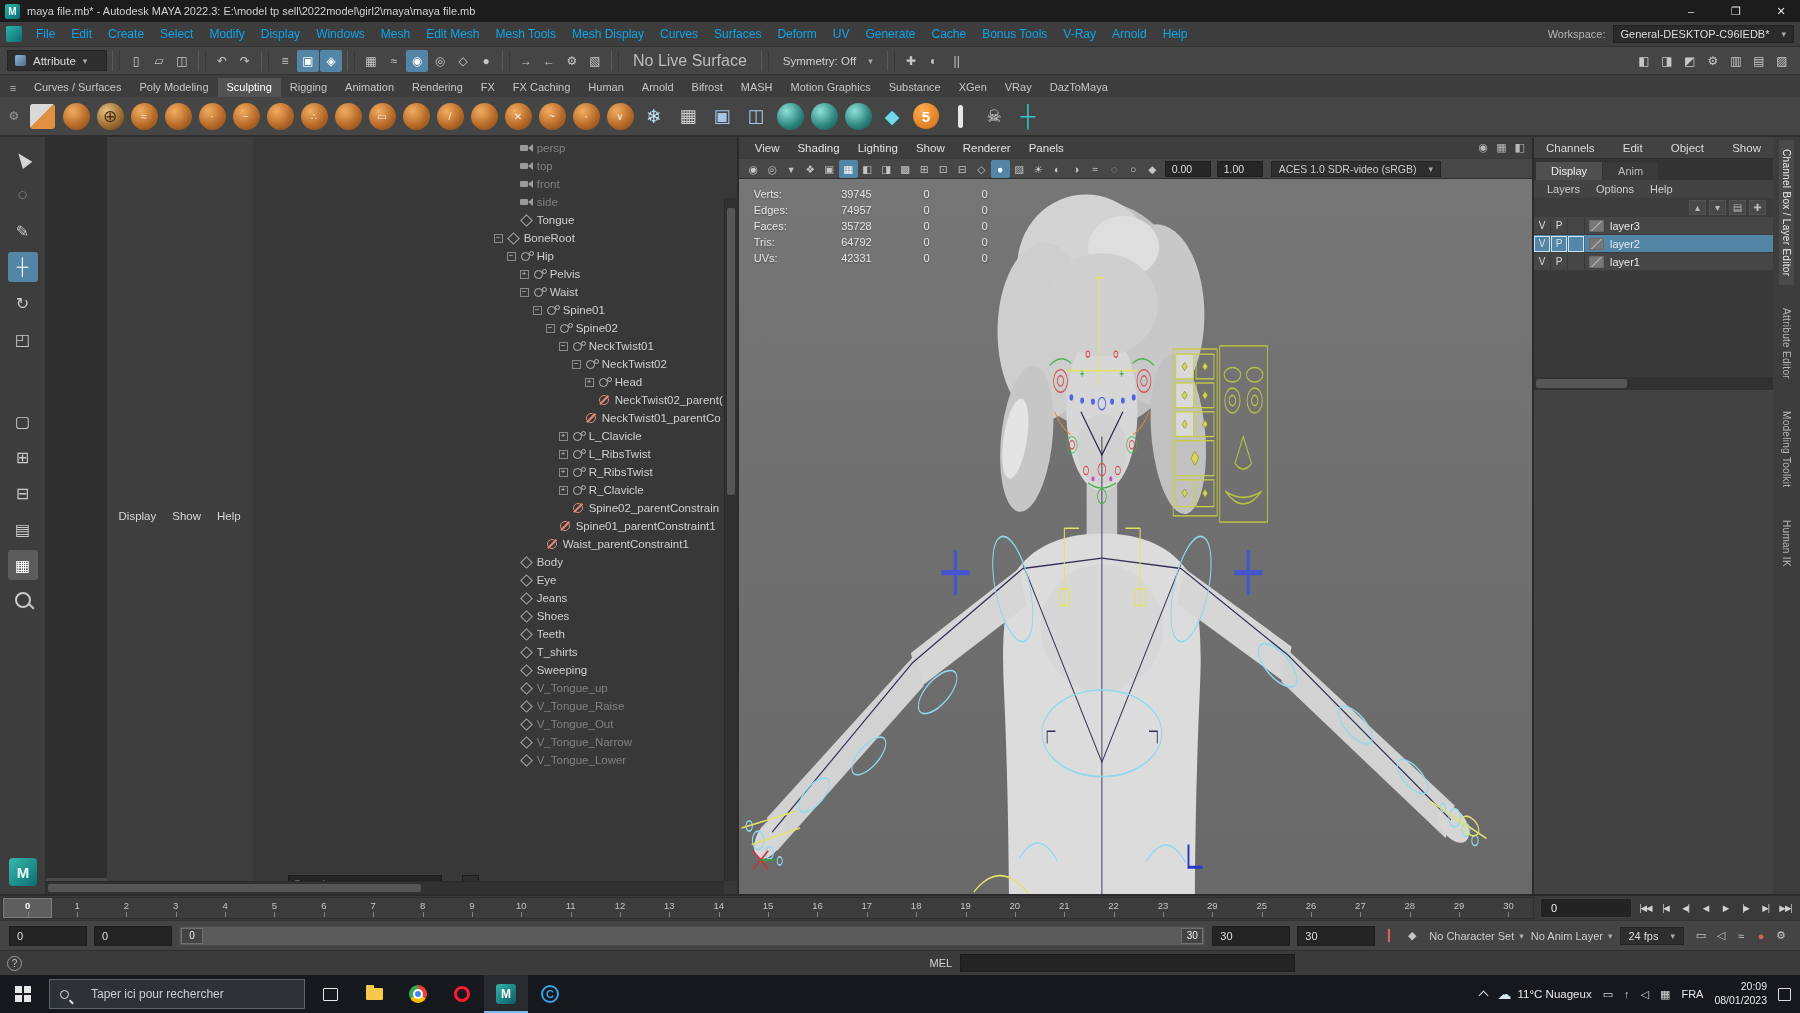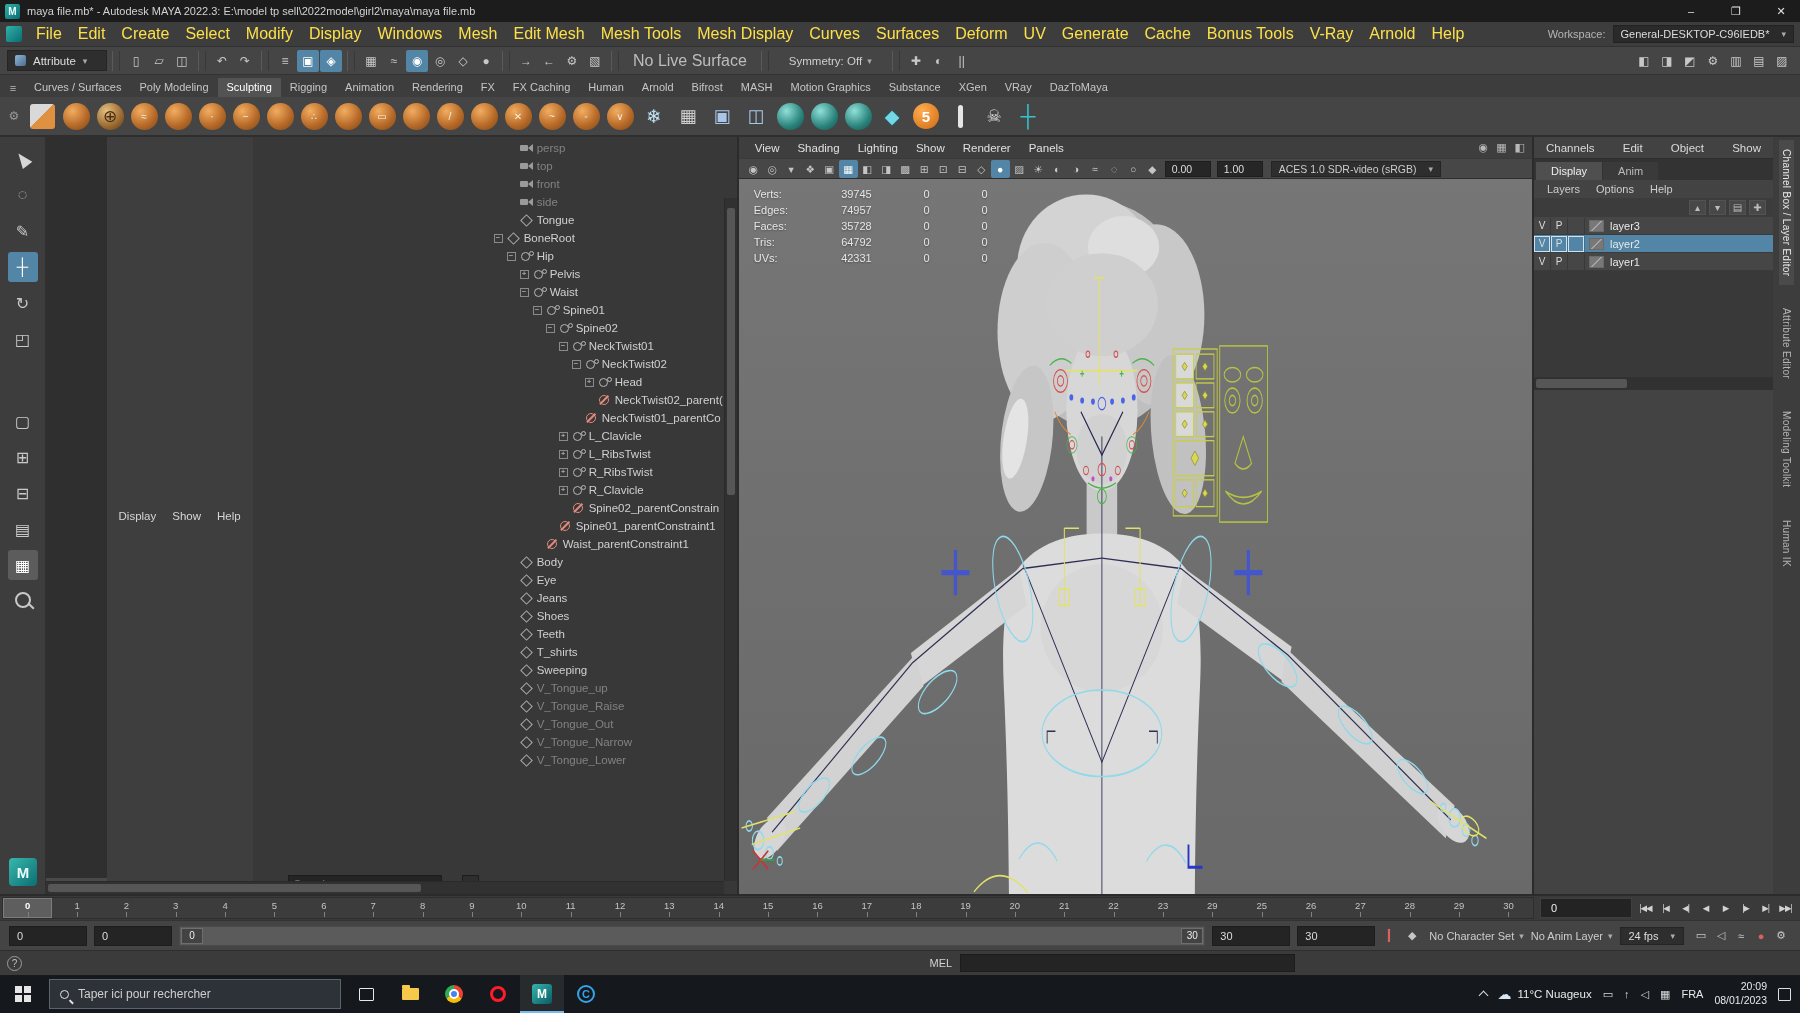--- a/index.html
+++ b/index.html
@@ -10,35 +10,35 @@
 
 
 .titlebar{flex:0 0 22px;background:#1c1c1c;display:flex;align-items:center;padding-left:5px;gap:7px}
 .app-logo{width:15px;height:15px;border-radius:2px;background:linear-gradient(135deg,#2fb3a8,#0b6b74);color:#eafcfc;font-size:10px;font-weight:bold;display:flex;align-items:center;justify-content:center;flex:0 0 auto}
 .tb-title{flex:1;font-size:11px;color:#d2d2d2;white-space:nowrap;overflow:hidden}
 .win-btn{width:38px;height:22px;display:flex;align-items:center;justify-content:center;font-size:11px;color:#e0e0e0}
 
 
 .menubar{flex:0 0 25px;background:#3d3d3d;display:flex;align-items:center;padding:0 6px;border-bottom:1px solid #313131}
 .m-logo{width:16px;height:16px;border-radius:2px;background:linear-gradient(135deg,#2fb3a8,#0b6b74);margin-right:6px;flex:0 0 auto}
-.menu-item{padding:3px 8px;color:#fde047;font-size:16px;white-space:nowrap}
+.menu-item{padding:3px 8px;color:#0ea5e9;font-size:12px;white-space:nowrap}
 .workspace{margin-left:auto;display:flex;align-items:center;gap:7px;color:#b5b5b5;font-size:11px}
 .ws-select{background:#2a2a2a;border:1px solid #222;padding:2px 7px;display:flex;align-items:center;gap:12px;color:#ddd;min-width:178px;justify-content:space-between}
 
 
 .statusline{flex:0 0 28px;background:#454545;display:flex;align-items:center;padding:0 7px;gap:2px;border-bottom:1px solid #333}
 .mode-select{background:#2e2e2e;border:1px solid #252525;height:21px;display:flex;align-items:center;gap:7px;padding:0 7px;font-size:11.5px;color:#ddd;min-width:100px}
 .ms-ic{width:11px;height:11px;background:linear-gradient(135deg,#8fb5d8,#4a6d8c);border-radius:2px}
 .arr{font-size:9px;color:#aaa}
 .sep{width:8px;height:20px;border-left:1px solid #5a5a5a;border-right:1px solid #383838;margin:0 3px;flex:0 0 auto}
 .icon-strip{display:flex;align-items:center;gap:1px}
 .s-icon{width:22px;height:22px;display:flex;align-items:center;justify-content:center;color:#c8c8c8;font-size:12px;border-radius:2px;flex:0 0 auto}
 .s-icon.active{background:#5285a6;color:#fff}
 .sl-text{color:#bdbdbd;font-size:16px;margin:0 9px;white-space:nowrap}
-.sym{display:flex;align-items:center;gap:5px;color:#cfcfcf;font-size:11.5px;margin:0 15px;white-space:nowrap}
+.sym{display:flex;align-items:center;gap:12px;color:#cfcfcf;font-size:11.5px;margin:0 9px;white-space:nowrap}
 .sl-spacer{flex:1}
 
 
 .shelf-tabs{flex:0 0 22px;background:#3d3d3d;display:flex;align-items:flex-end;padding:0 2px;gap:1px}
 .shelf-burger{width:22px;color:#bbb;font-size:11px;text-align:center;padding-bottom:3px}
 .shelf-tab{padding:3px 9px 4px;font-size:11px;color:#c6c6c6;white-space:nowrap}
 .shelf-tab.active{background:#535353;color:#fff}
 .shelf-icons{flex:0 0 40px;background:#454545;display:flex;align-items:center;padding:0 4px;gap:1px;border-bottom:2px solid #2e2e2e}
 .shelf-gear{width:20px;color:#9a9a9a;font-size:12px;text-align:center}
 .shelf-icon{width:34px;height:34px;display:flex;align-items:center;justify-content:center;position:relative;flex:0 0 auto}
@@ -175,21 +175,21 @@
 .cmd-right{flex:1}
 .mel-label{font-size:11px;color:#d2d2d2}
 .cmd-input{width:335px;height:18px;background:#242424;border:1px solid #1c1c1c;color:#ddd;font-size:11px;padding:0 5px}
 
 
 .taskbar{flex:0 0 38px;background:#15191d;display:flex;align-items:stretch;color:#e8e8e8}
 .tb-btn{display:flex;align-items:center;justify-content:center}
 .tb-start{width:46px}
 .winlogo{display:grid;grid-template-columns:7px 7px;grid-template-rows:7px 7px;gap:1.5px}
 .winlogo span{background:#e6e6e6}
-.tb-search{width:292px;display:flex;align-items:center;gap:9px;background:#2d3238;border:1px solid #5c646b;margin:4px 3px;padding:0 10px}
+.tb-search{width:256px;display:flex;align-items:center;gap:22px;background:#2d3238;border:1px solid #5c646b;margin:4px 3px;padding:0 10px}
 .tb-search input{background:transparent;border:none;color:#dadada;font-size:12px;flex:1}
 .tb-search input::placeholder{color:#cfcfcf}
 .mag{width:9px;height:9px;border:1.5px solid #e2e2e2;border-radius:50%;position:relative;flex:0 0 auto}
 .mag::after{content:"";position:absolute;width:5px;height:1.5px;background:#e2e2e2;transform:rotate(45deg);left:8px;top:10px}
 .tb-app{width:44px;display:flex;align-items:center;justify-content:center;position:relative}
 .tb-app.active{background:rgba(255,255,255,.08);box-shadow:inset 0 -2px 0 #76b9ed}
 .tview{width:15px;height:13px;border:1.5px solid #e8e8e8;border-radius:1px}
 .folder{width:17px;height:12px;background:#f6c94a;border-radius:1px;position:relative}
 .folder::before{content:"";position:absolute;top:-3px;left:0;width:8px;height:3px;background:#f6c94a;border-radius:1px 1px 0 0}
 .chrome{width:18px;height:18px;border-radius:50%;background:conic-gradient(#ea4335 0 33%,#fbbc05 33% 66%,#34a853 66%);position:relative}

